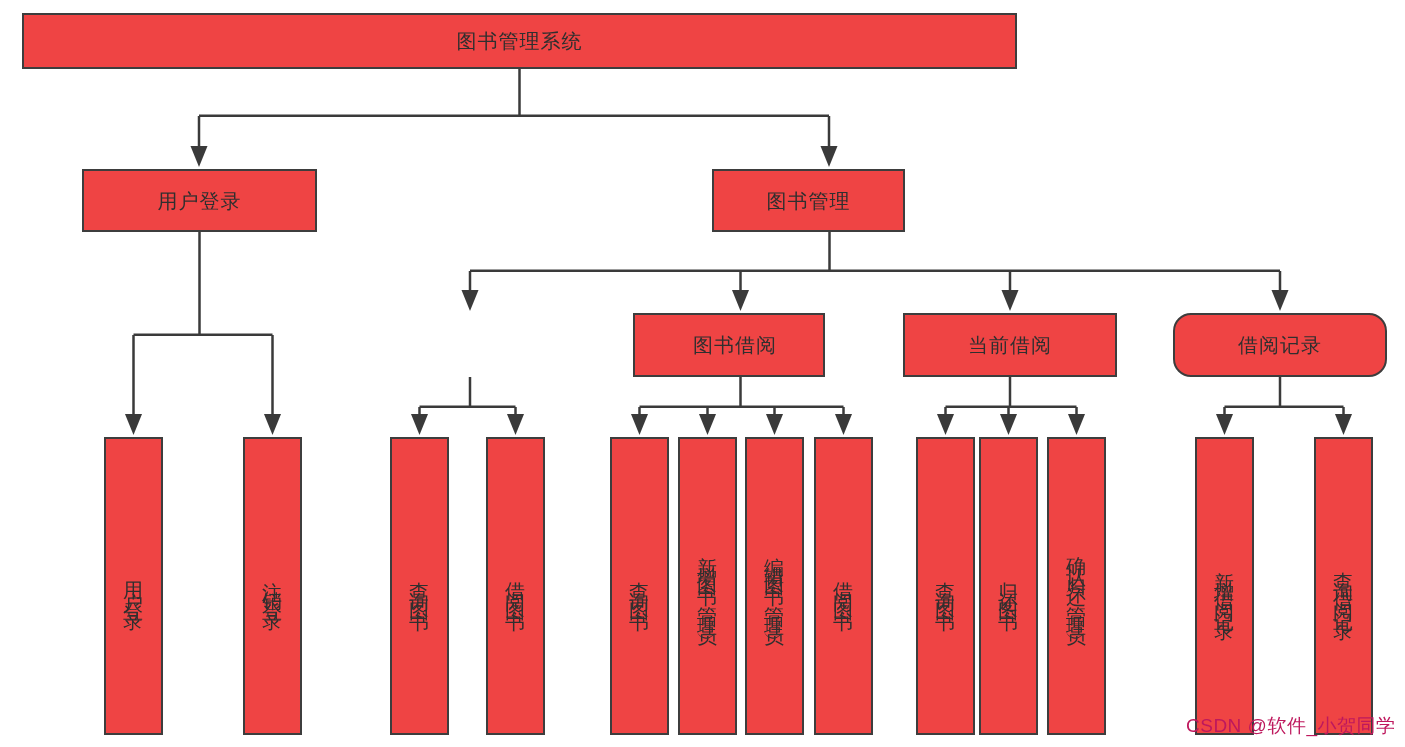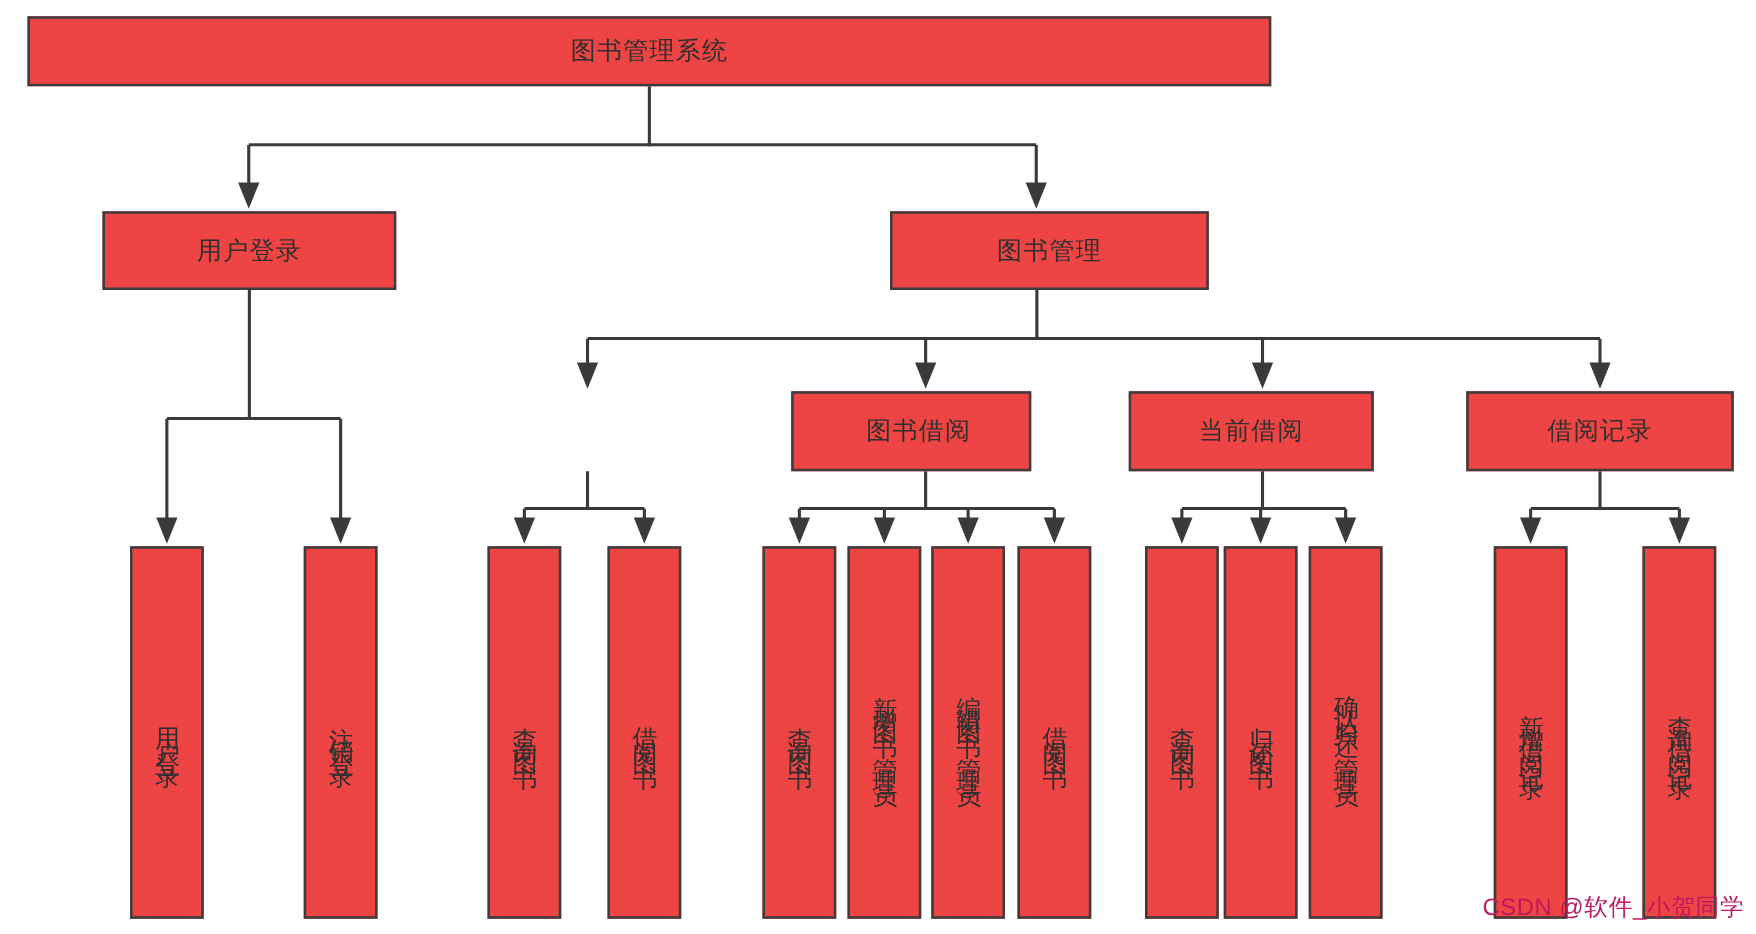--- a/index.html
+++ b/index.html
@@ -29,26 +29,26 @@
   }
   .hlabel {
     font-size: 20px;
     letter-spacing: 1px;
     color: #2f2f2f;
     white-space: nowrap;
     line-height: 1;
   }
   .node.root  { left: 22px;  top: 13px;  width: 995px; height: 56px; }
   .node.l2a   { left: 82px;  top: 169px; width: 235px; height: 63px; }
-  .node.l2b   { left: 712px; top: 169px; width: 255px; height: 63px; }
+  .node.l2b   { left: 712px; top: 169px; width: 193px; height: 63px; }
   .node.l3    { top: 313px; height: 64px; }
   .node.l3a   { left: 363px;  width: 214px; }
   .node.l3b   { left: 633px;  width: 192px; padding-left: 12px; }
-  .node.l3c   { left: 903px;  width: 196px; }
-  .node.l3d   { left: 1173px; width: 214px; }
+  .node.l3c   { left: 903px;  width: 214px; }
+  .node.l3d   { left: 1173px; width: 214px; border-radius: 18px; }
   .node.leaf  { top: 437px; height: 298px; width: 59px; }
   .vtext {
     writing-mode: vertical-rl;
     text-orientation: mixed;
     font-size: 20px;
     letter-spacing: 10px;
     line-height: 1;
     color: #2f2f2f;
     white-space: nowrap;
   }

